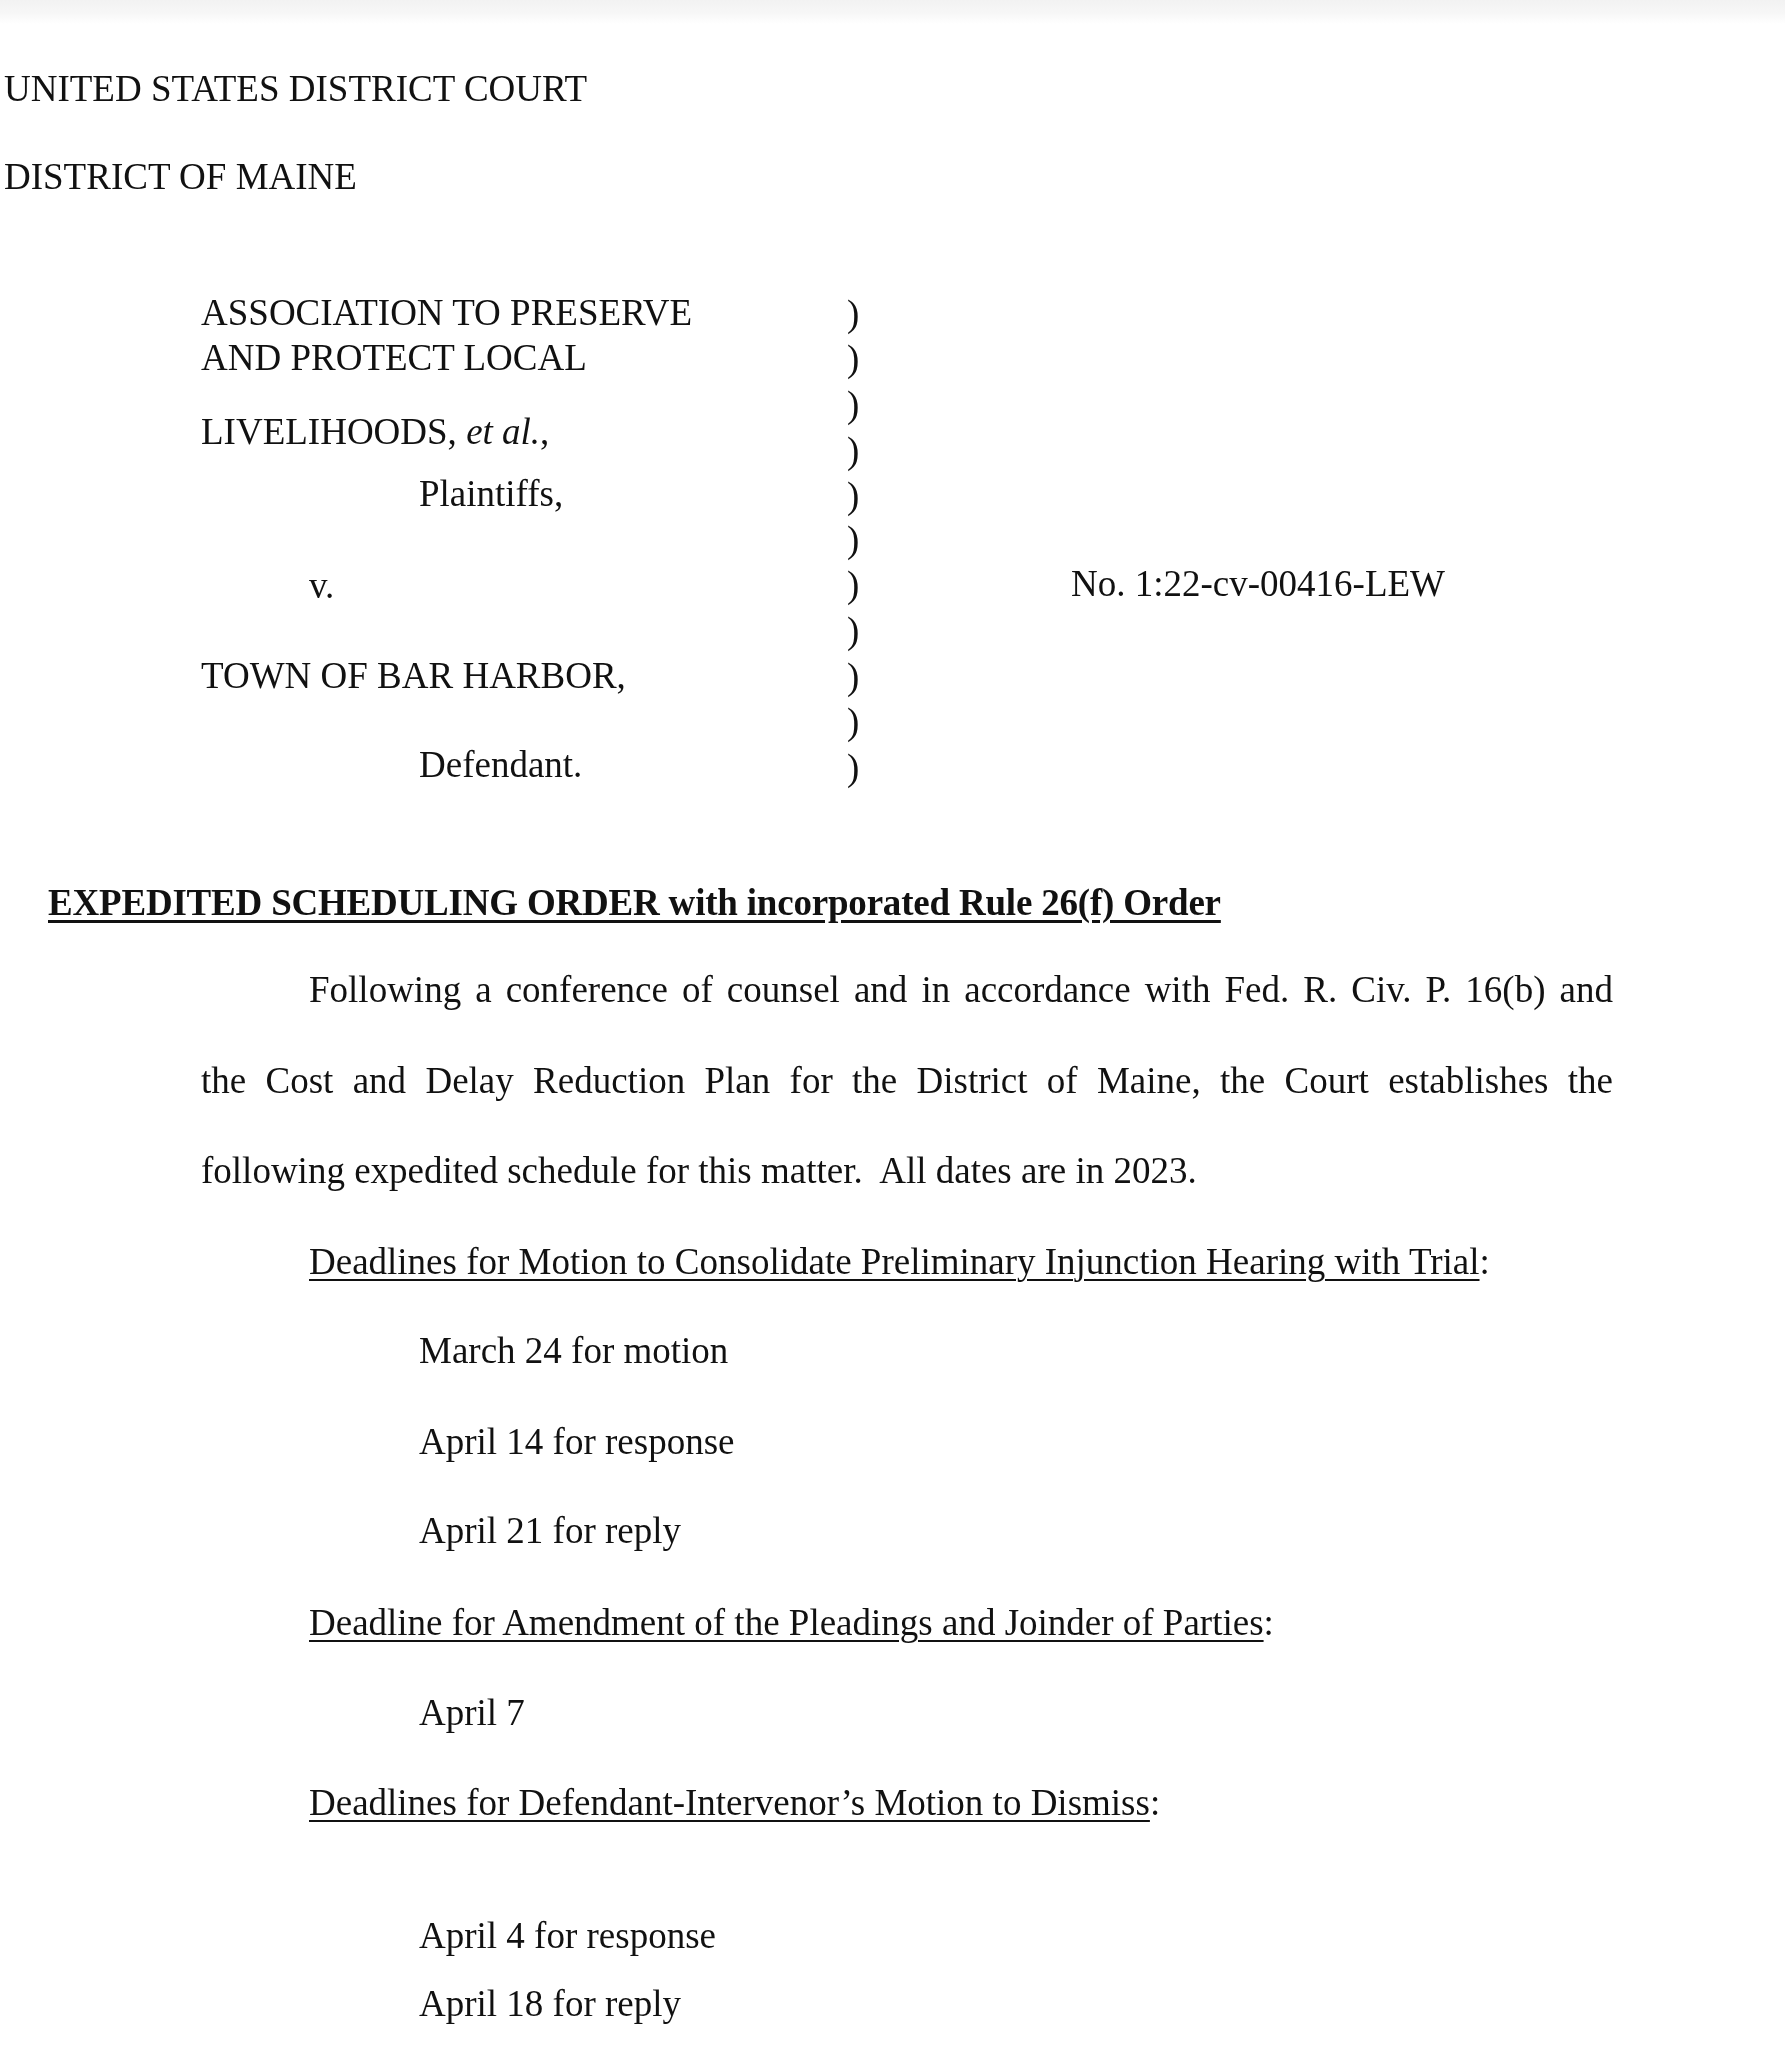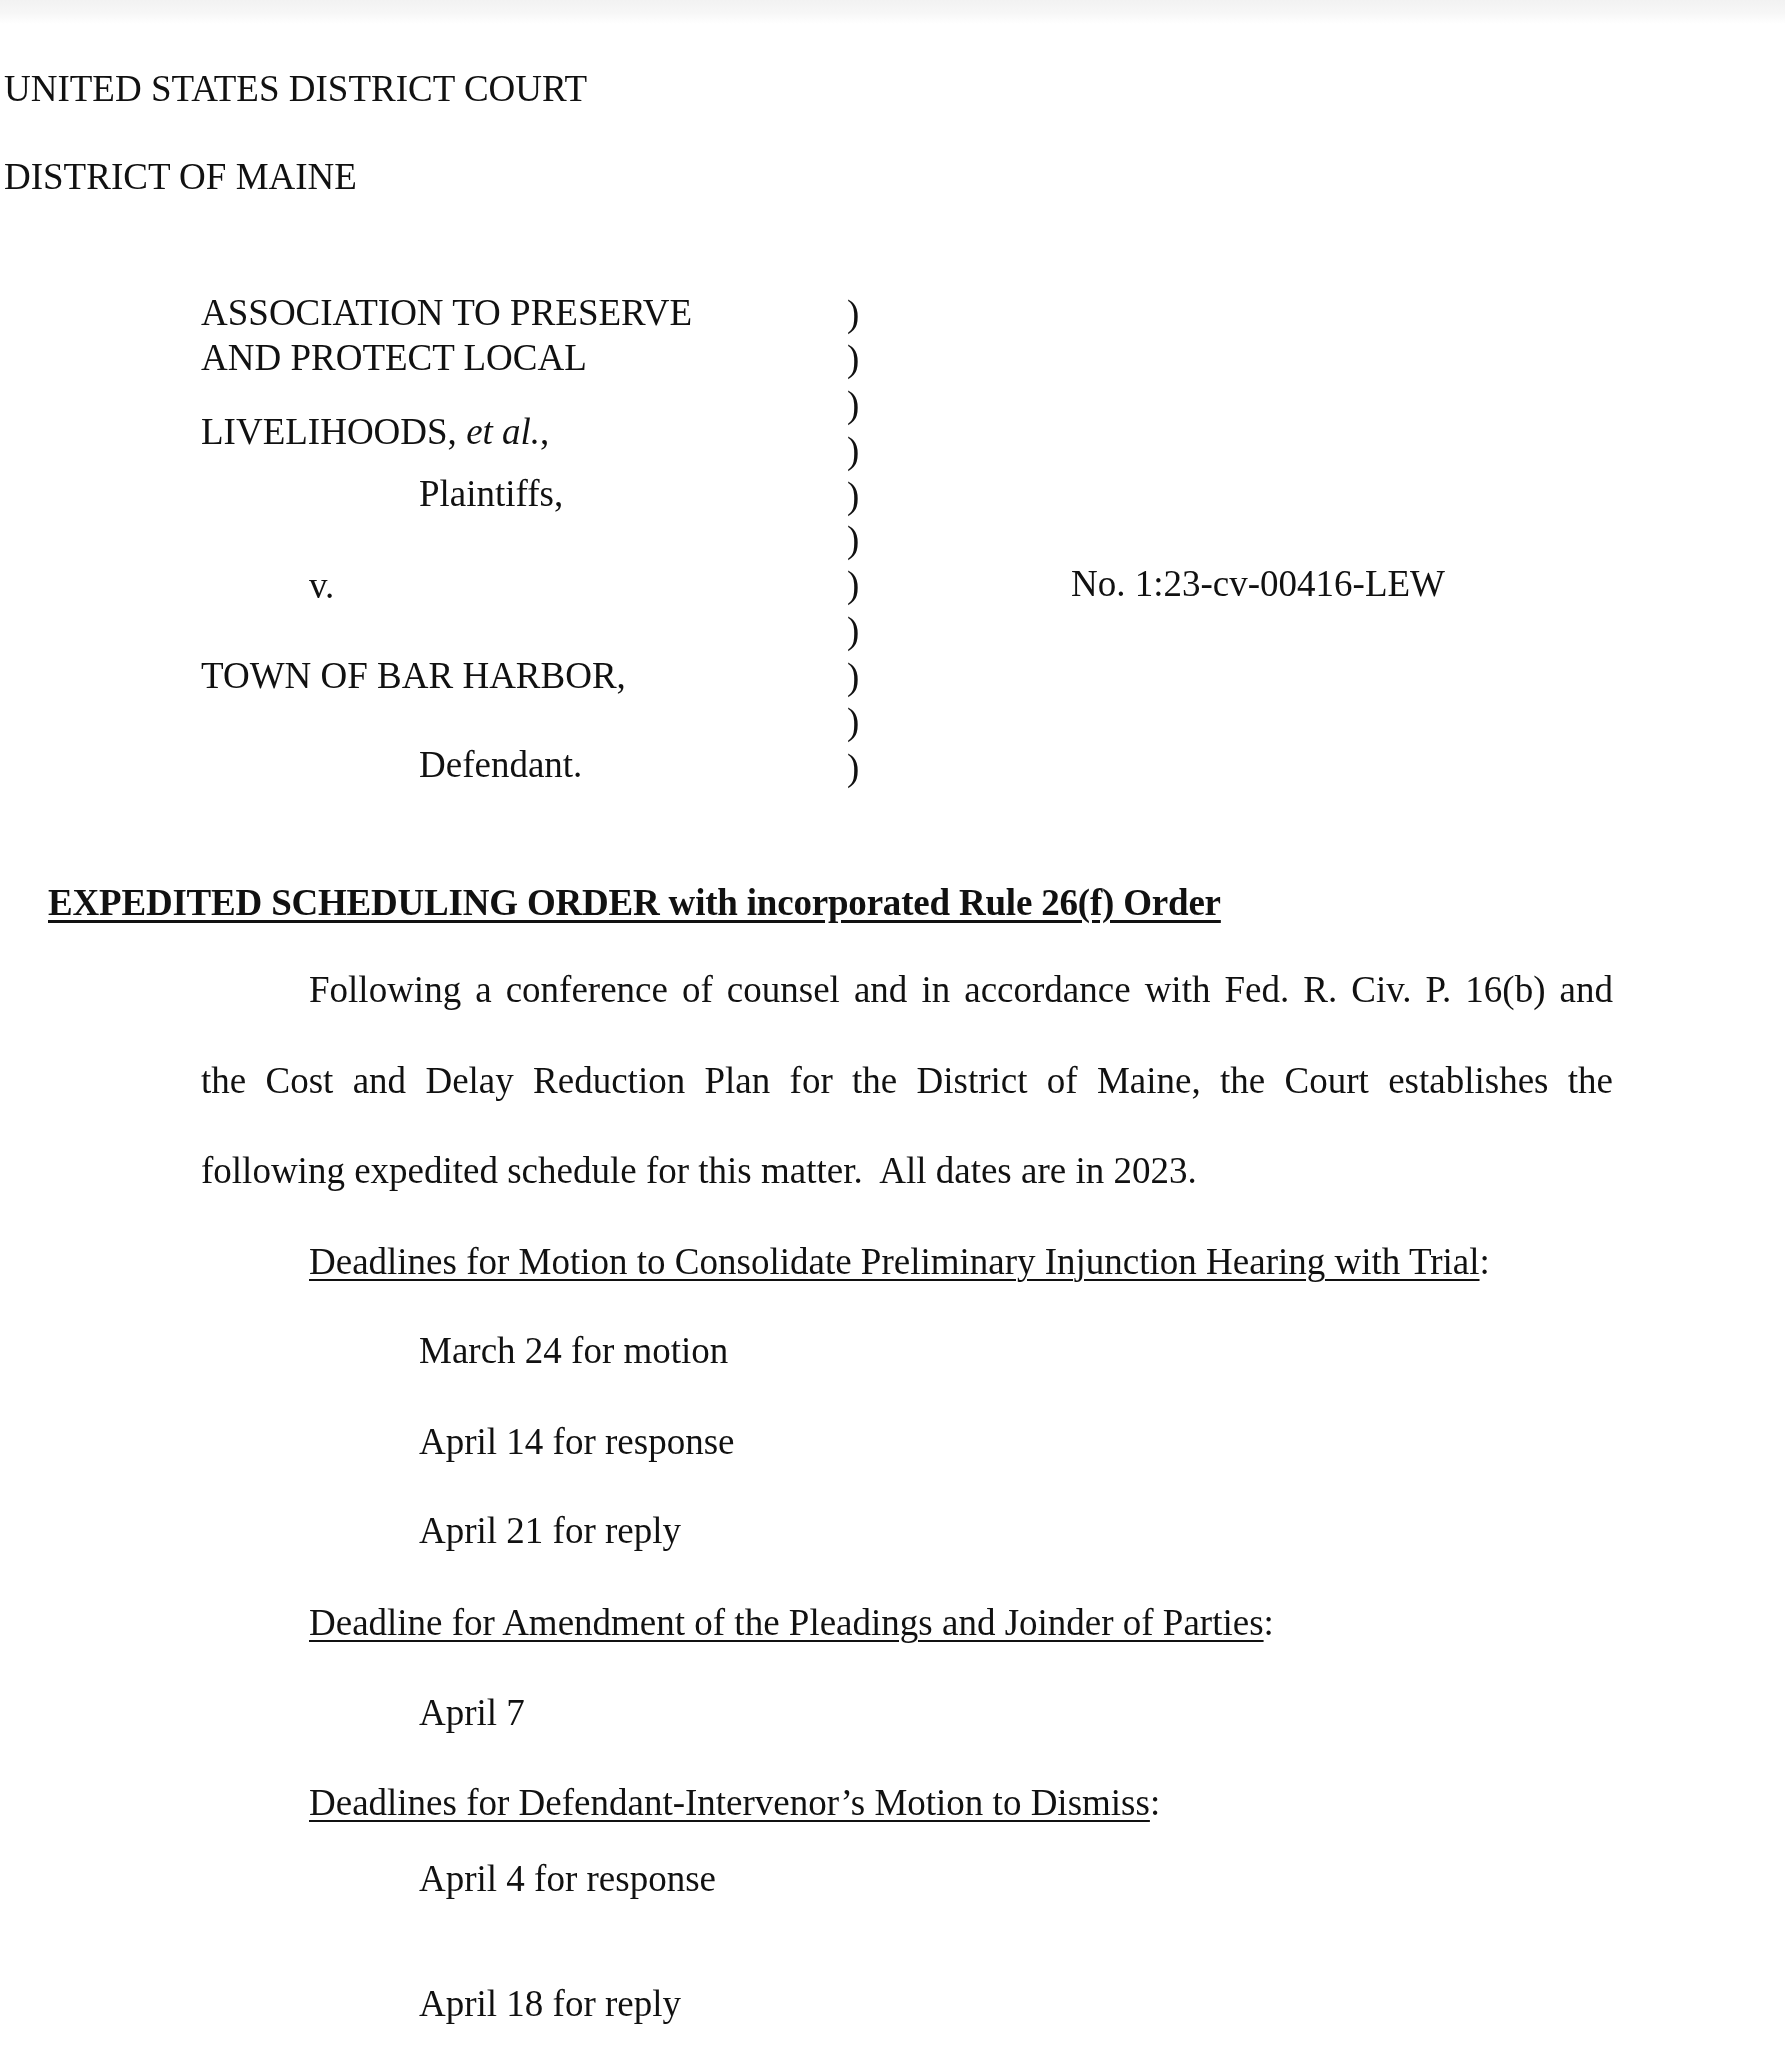--- a/index.html
+++ b/index.html
@@ -82,21 +82,21 @@
     <span class="paren" style="top:429px;">)</span>
     <span class="paren" style="top:474px;">)</span>
     <span class="paren" style="top:518px;">)</span>
     <span class="paren" style="top:563px;">)</span>
     <span class="paren" style="top:609px;">)</span>
     <span class="paren" style="top:655px;">)</span>
     <span class="paren" style="top:700px;">)</span>
     <span class="paren" style="top:746px;">)</span>
   </div>
 
-  <div class="line" style="left:1071px; top:562px;">No. 1:23-cv-00416-LEW</div>
+  <div class="line" style="left:1071px; top:562px;">No. 1:22-cv-00416-LEW</div>
 </div>
 
 <div class="line center heading" style="top:881px;">
   <span class="u">EXPEDITED SCHEDULING ORDER with incorporated Rule 26(f) Order</span>
 </div>
 
 <div>
   <div class="line justify" style="left:309px; width:1304px; top:968px;">Following a conference of counsel and in accordance with Fed. R. Civ. P. 16(b) and</div>
   <div class="line justify" style="left:201px; width:1412px; top:1059px;">the Cost and Delay Reduction Plan for the District of Maine, the Court establishes the</div>
   <div class="line" style="left:201px; top:1149px; white-space:pre;">following expedited schedule for this matter.  All dates are in 2023.</div>
@@ -115,16 +115,16 @@
   <div class="line" style="left:309px; top:1601px;">
     <span class="u">Deadline for Amendment of the Pleadings and Joinder of Parties</span><span>:</span>
   </div>
   <div class="line" style="left:419px; top:1691px;">April 7</div>
 </div>
 
 <div>
   <div class="line" style="left:309px; top:1781px;text-align:right;">
     <span class="u">Deadlines for Defendant-Intervenor’s Motion to Dismiss</span><span>:</span>
   </div>
-  <div class="line" style="left:419px; top:1857px;">April 4 for response</div>
+  <div class="line" style="left:419px; top:1914px;">April 4 for response</div>
   <div class="line" style="left:419px; top:1962px;margin-top:20px;">April 18 for reply</div>
 </div>
 
 
 </body></html>

